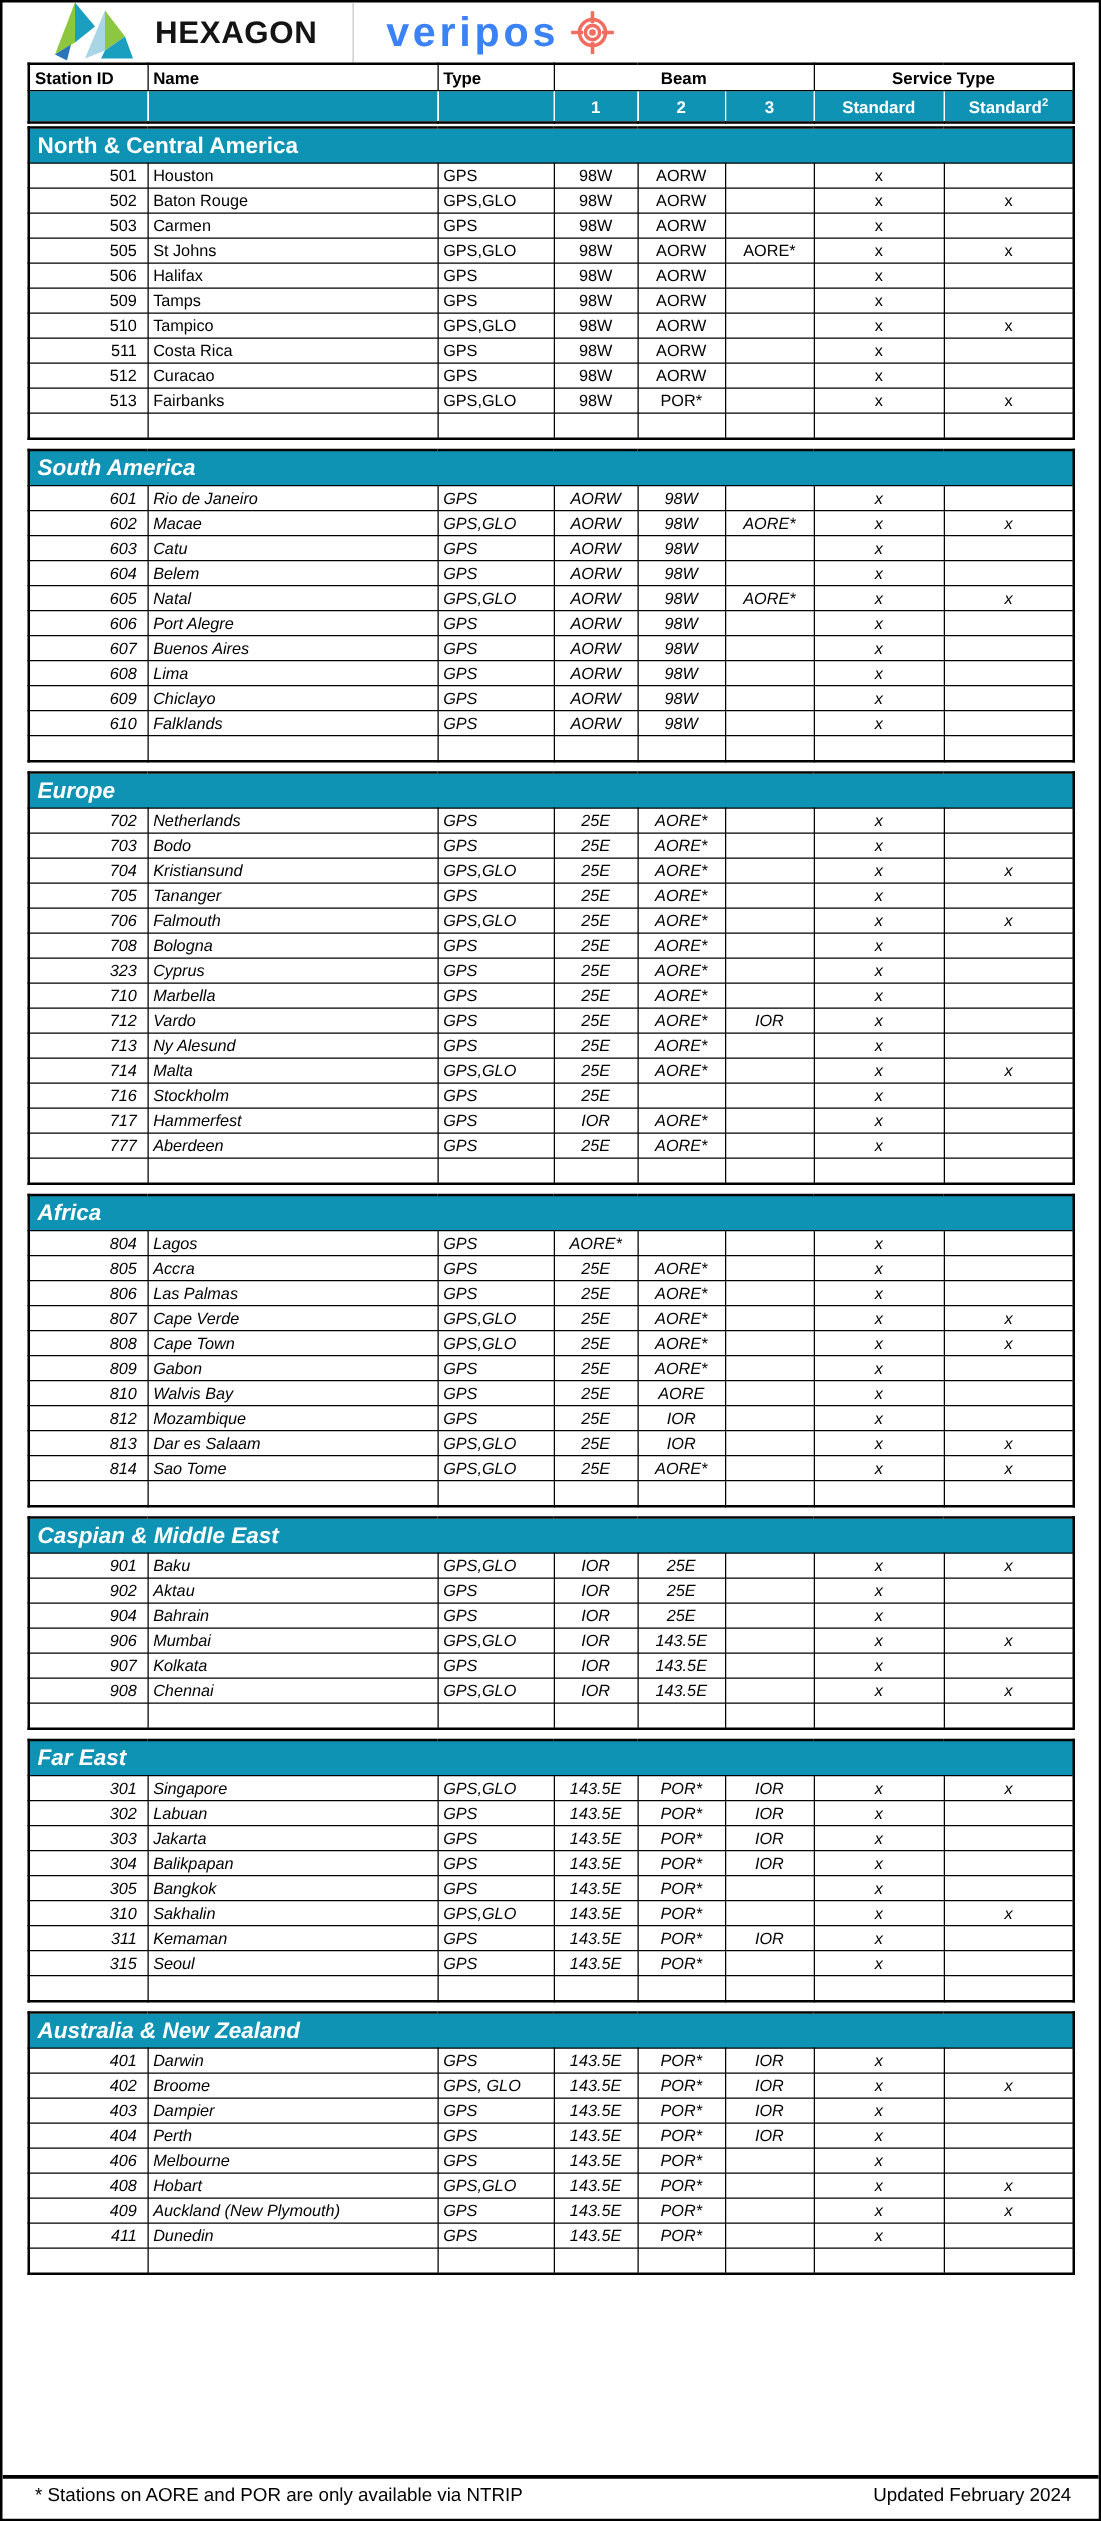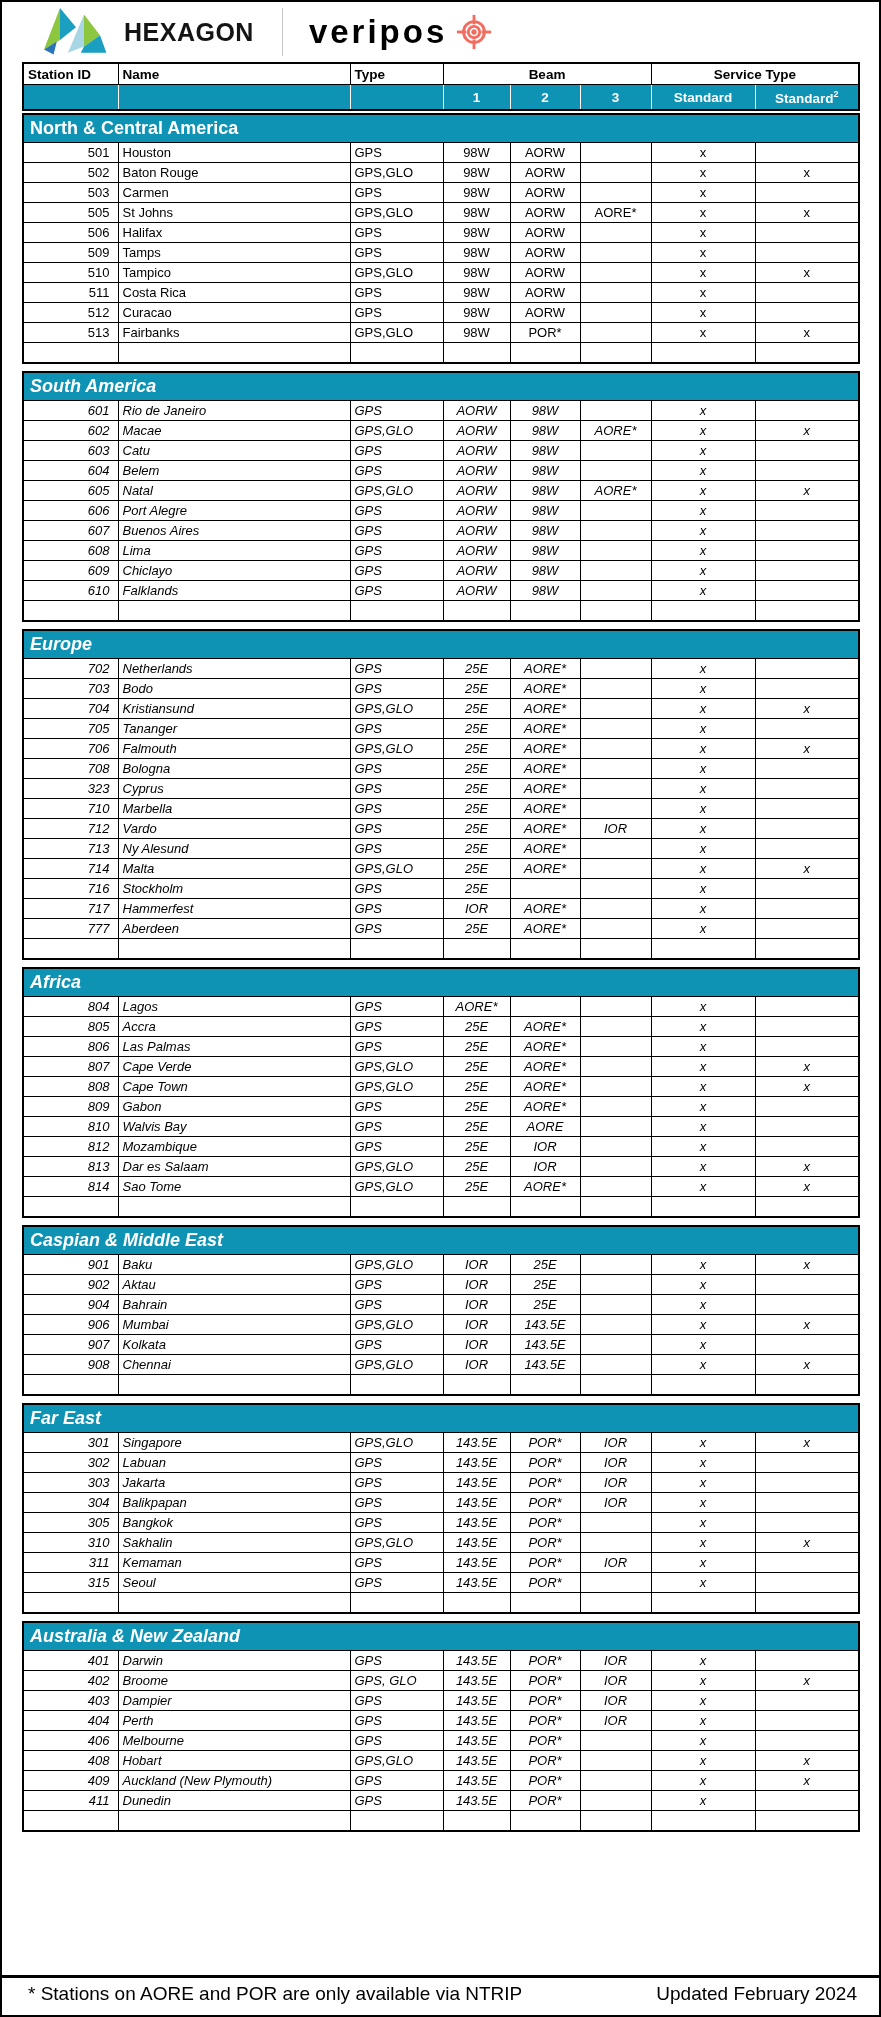--- a/index.html
+++ b/index.html
@@ -5,25 +5,25 @@
   html,body { margin:0; padding:0; background:#e8e8e8; }
   .page {
     width:881px; height:2017px; box-sizing:border-box;
     background:#fff; border:2px solid #000;
     display:flex; flex-direction:column;
     font-family:"Liberation Sans", sans-serif; color:#000;
     margin:0 auto; overflow:hidden;
   }
 
   
-  .brandbar { display:flex; align-items:center; height:60px; padding-left:34px; flex:0 0 auto;text-align:center; }
+  .brandbar { display:flex; align-items:center; height:48px; padding-left:34px; flex:0 0 auto;text-align:center; }
   .hexagon-logo { width:80px; height:52px; }
   .hexagon-word { font-size:25px; font-weight:bold; letter-spacing:0.5px; color:#141414; margin-left:8px; }
   .brand-divider { width:1px; height:48px; background:#c6c6c6; margin:0 26px 0 28px; }
-  .veripos-word { font-size:33px; font-weight:600; color:#000000; letter-spacing:3px; }
+  .veripos-word { font-size:33px; font-weight:600; color:#3b82f6; letter-spacing:3px; }
   .target-icon { width:38px; height:38px; margin-left:8px; }
 
   
   .tbl { width:836px; margin-left:20px; border-collapse:collapse; table-layout:fixed; border:2px solid #000; flex:0 0 auto; }
   .tbl td { overflow:hidden; white-space:nowrap; }
 
   .hdr-row td {
     border:1px solid #000; background:#fff; font-weight:bold; font-size:13.5px;
     height:20px; padding:0 4px; vertical-align:middle;margin-top:21px;
   }
@@ -47,21 +47,21 @@
   .c-type { text-align:left; }
   .c-beam { text-align:center; }
   .c-std  { text-align:center; }
 
   .center { text-align:center; }
 
   
   .footer { margin-top:auto; flex:0 0 auto; }
   .footer-rule { height:3px; background:#000; }
   .footer-text { display:flex; justify-content:space-between; align-items:center;
-                 font-size:19px; padding:5px 22px 10px 26px; }
+                 font-size:15px; padding:5px 22px 10px 26px; }
 </style>
 </head>
 <body>
 
 <div class="page">
 
   <div class="brandbar">
     <svg class="hexagon-logo" viewBox="0 0 100 64">
       <polygon points="30,2 30,42 10,54" fill="#8dc63f"></polygon>
       <polygon points="30,2 50,26 30,42" fill="#1b9fc0"></polygon>

